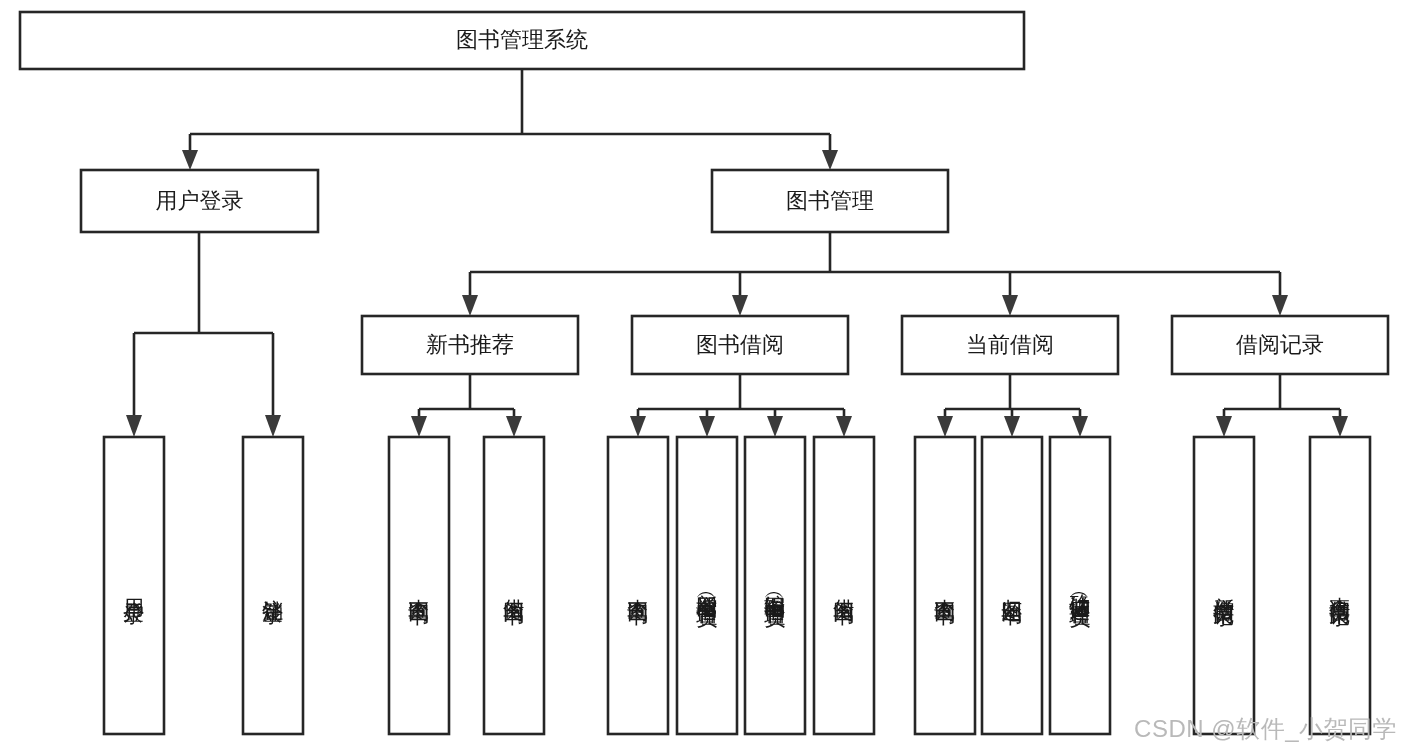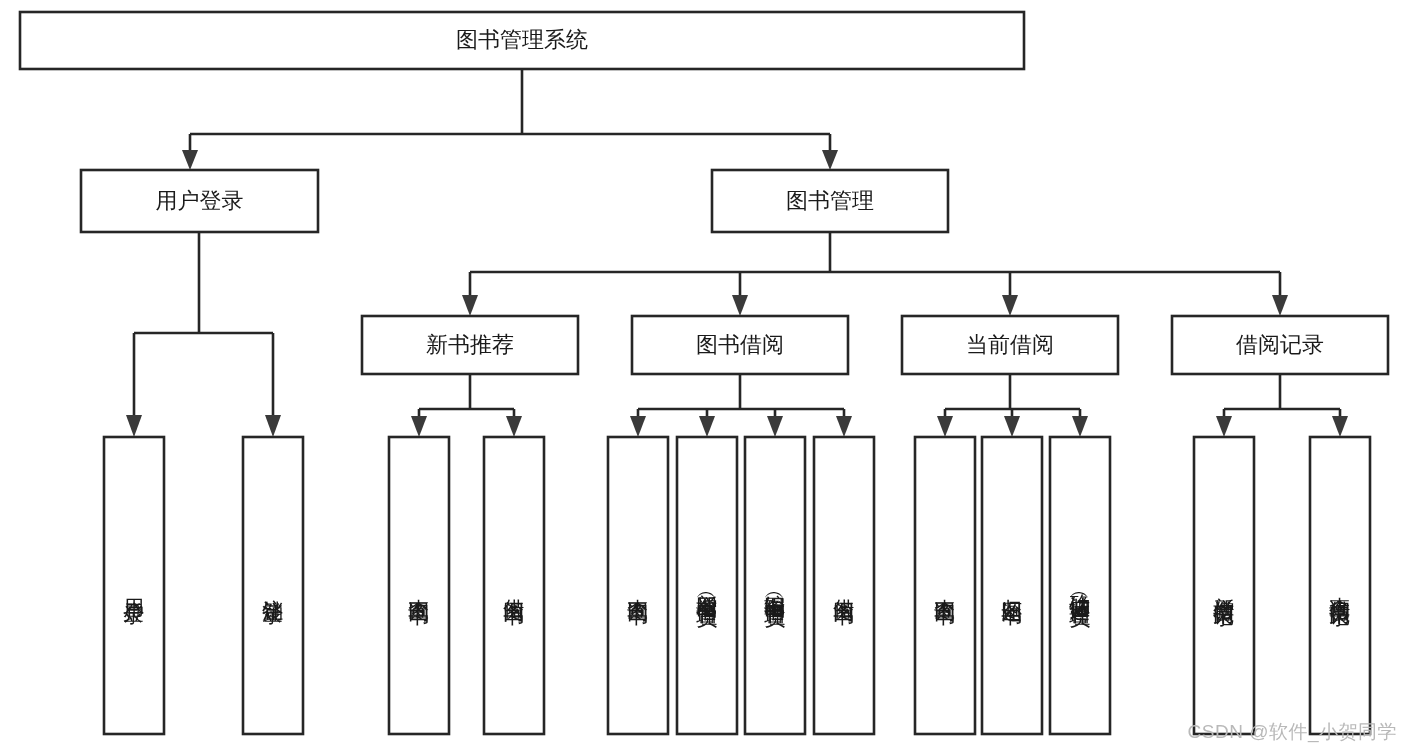--- a/index.html
+++ b/index.html
@@ -62,21 +62,21 @@
     letter-spacing: 2px;
     color: #1a1a1a;
     white-space: nowrap;
     pointer-events: none;
   }
   .watermark {
     position: absolute;
     right: 8px;
     bottom: 2px;
     font-family: "Liberation Sans", "DejaVu Sans", sans-serif;
-    font-size: 19px;
+    font-size: 24px;
     color: #b9b9b9;
     letter-spacing: 0.5px;
     user-select: none;
   }
 </style>
 </head>
 <body>
 
 <div id="diagram-root">
 

